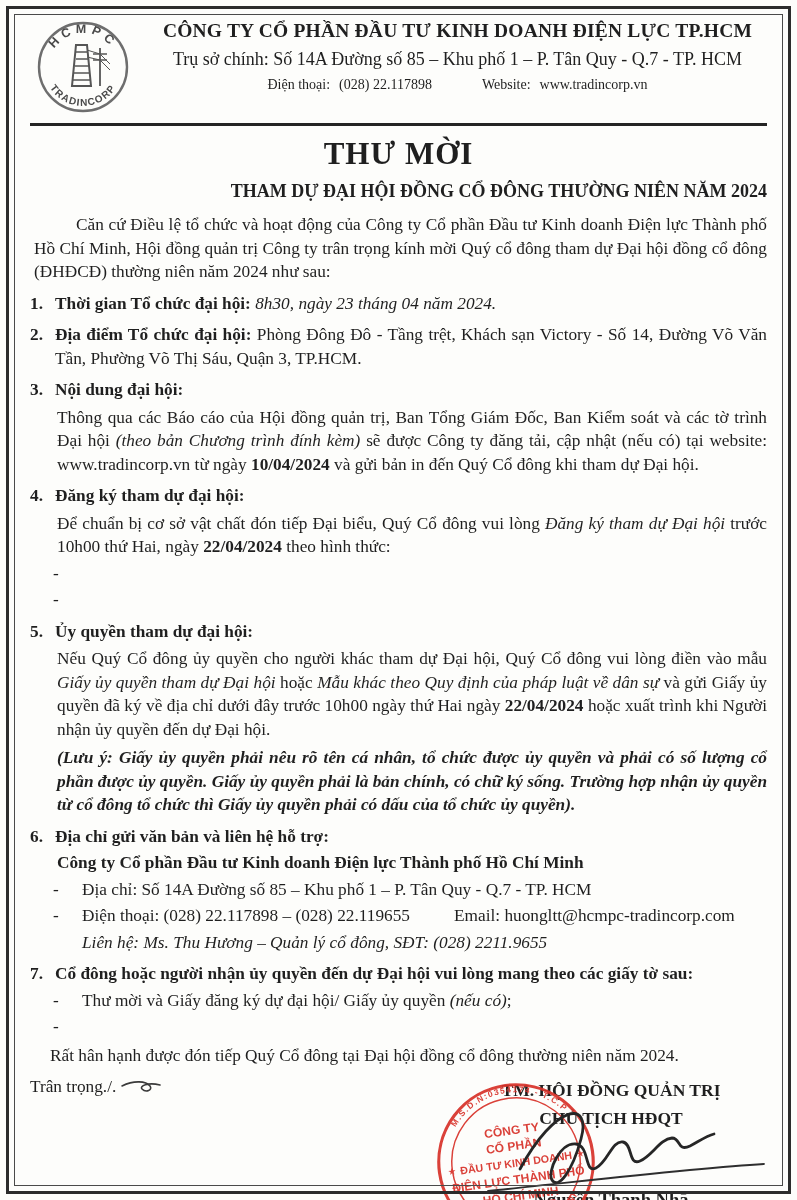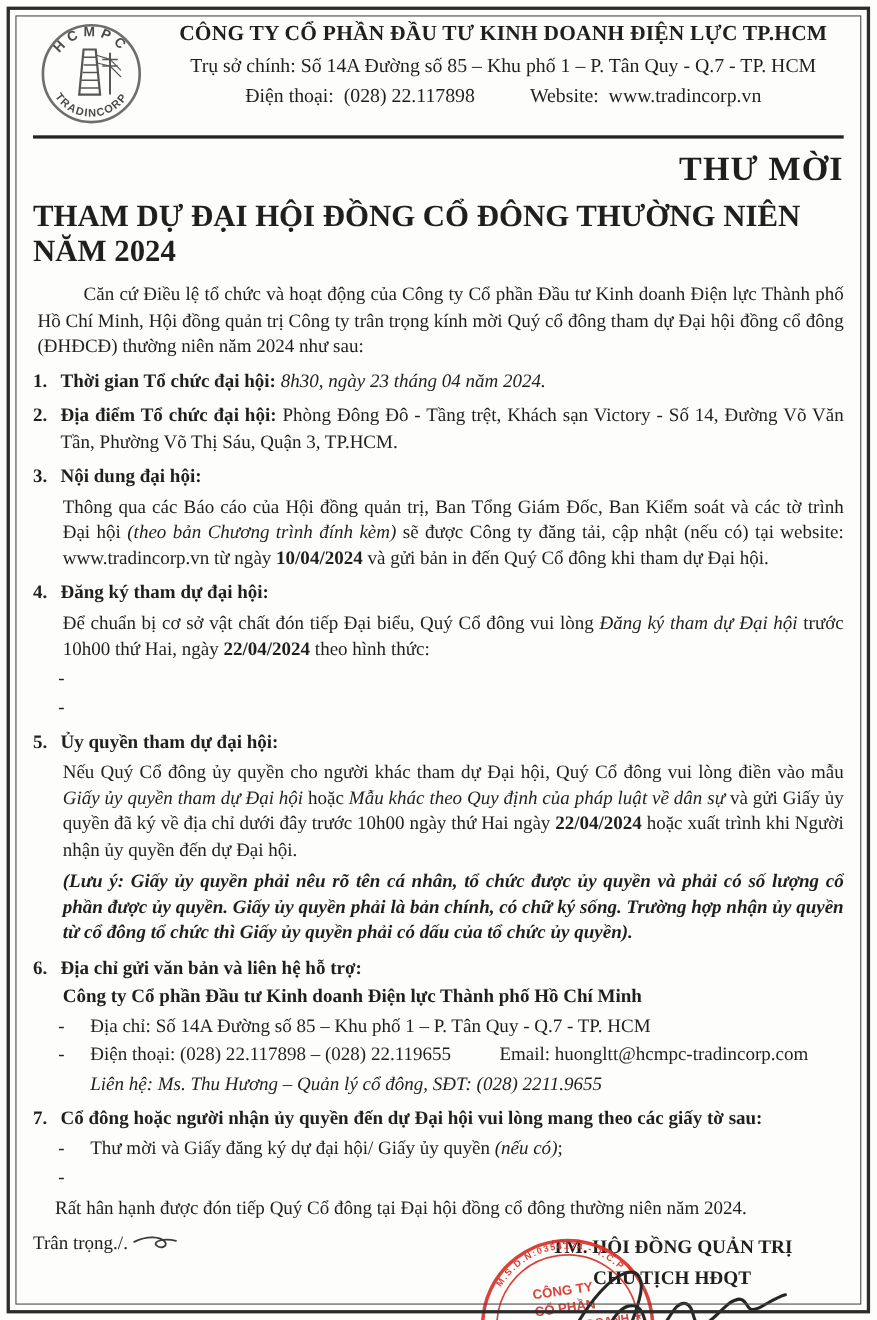--- a/index.html
+++ b/index.html
@@ -8,26 +8,26 @@
   .frame-outer{position:absolute;inset:6px;border:3px solid #2c2c2c;pointer-events:none;z-index:5;}
   .frame-inner{position:absolute;inset:14px;border:1px solid #4a4a4a;pointer-events:none;z-index:5;}
   .content{position:absolute;left:30px;right:30px;top:20px;}
 
   
   .hdr{position:relative;min-height:94px;}
   .logo{position:absolute;left:6px;top:0;width:94px;height:94px;}
   .hdr-text{margin-left:118px;text-align:center;}
   .company{font-size:19.5px;font-weight:bold;letter-spacing:.2px;}
   .addr{font-size:18px;margin-top:7px;}
-  .phone-line{font-size:18px;margin-top:7px;display:flex;justify-content:center;gap:50px;}
+  .phone-line{font-size:14px;margin-top:7px;display:flex;justify-content:center;gap:50px;}
   .phone-line .pair{display:inline-flex;gap:9px;}
   .rule{border:none;border-top:3px solid #242424;margin:9px 0 0 0;}
 
-  .title{text-align:right;font-size:31px;font-weight:bold;letter-spacing:1px;margin-top:10px;}
-  .subtitle{text-align:left;font-size:28px;font-weight:bold;margin-top:9px;}
+  .title{text-align:center;font-size:31px;font-weight:bold;letter-spacing:1px;margin-top:10px;}
+  .subtitle{text-align:right;font-size:18px;font-weight:bold;margin-top:9px;}
 
   
   .bodytxt{font-size:17.3px;line-height:1.36;}
   .intro{margin-top:11px;text-indent:42px;text-align:justify;}
   .sec{margin-top:8px;}
   .shead{font-weight:bold;}
   .snum{display:inline-block;width:25px;}
   .sval{font-weight:normal;font-style:italic;}
   .sval-n{font-weight:normal;font-style:normal;}
   .swrap{display:flex;}

